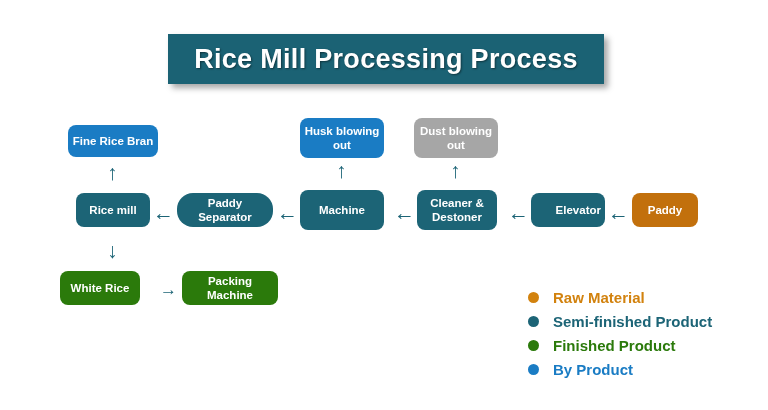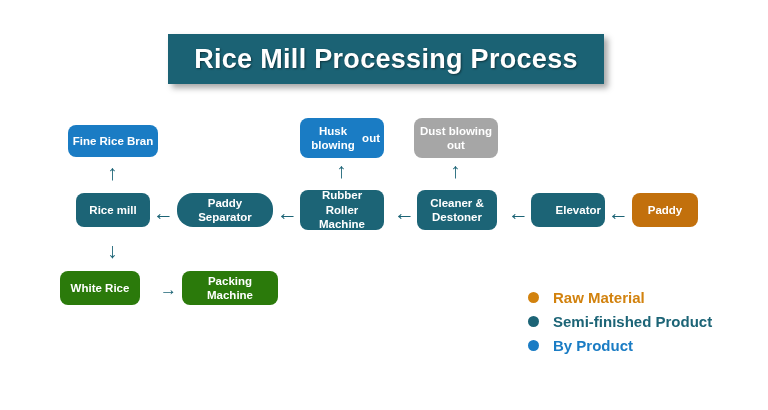--- a/index.html
+++ b/index.html
@@ -96,29 +96,28 @@
   <div class="arrow arrow-h" style="left:394px;top:202px;">←</div>
 
   <div class="arrow arrow-v" style="left:450px;top:160px;">↑</div>
 
   <div class="node c-dust" style="left:414px;top:118px;width:84px;height:40px;flex-direction:column;">
     <span>Dust blowing</span>
     <span>out</span>
   </div>
 
   <div class="node c-semi" style="left:300px;top:190px;width:84px;height:40px;flex-direction:column;">
-    <span>Rubber Roller</span>
     <span>Machine</span>
   </div>
 
   <div class="arrow arrow-h" style="left:277px;top:202px;">←</div>
 
   <div class="arrow arrow-v" style="left:336px;top:160px;">↑</div>
 
-  <div class="node c-by" style="left:300px;top:118px;width:84px;height:40px;flex-direction:row;">
+  <div class="node c-by" style="left:300px;top:118px;width:84px;height:40px;flex-direction:column;">
     <span>Husk blowing</span>
     <span>out</span>
   </div>
 
   <div class="node c-semi" style="left:177px;top:193px;width:96px;height:34px;border-radius:16px;">
     <span>Paddy Separator</span>
   </div>
 
   <div class="arrow arrow-h" style="left:153px;top:202px;">←</div>
 
@@ -146,19 +145,23 @@
 
   <div class="legend">
     <div class="legend-row lg-raw">
       <span class="legend-dot"></span>
       <span class="legend-label">Raw Material</span>
     </div>
     <div class="legend-row lg-semi">
       <span class="legend-dot"></span>
       <span class="legend-label">Semi-finished Product</span>
     </div>
+    <div class="legend-row lg-fin">
+      <span class="legend-dot"></span>
+      <span class="legend-label">Finished Product</span>
+    </div>
     <div class="legend-row lg-by">
       <span class="legend-dot"></span>
       <span class="legend-label">By Product</span>
     </div>
   </div>
 
 </div>
 
 </body></html>

